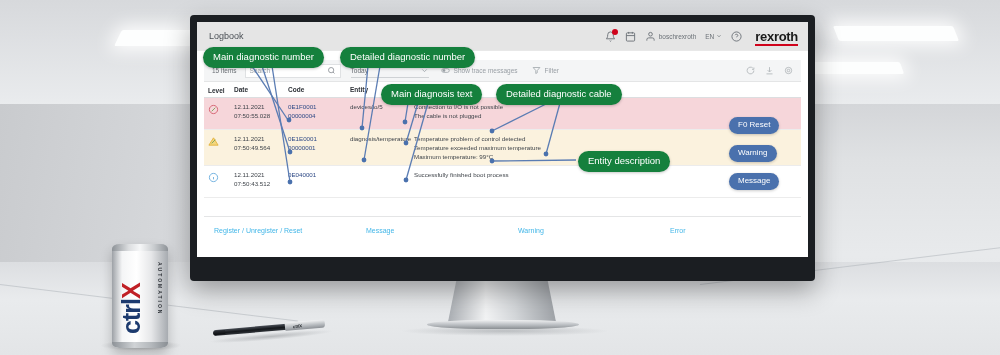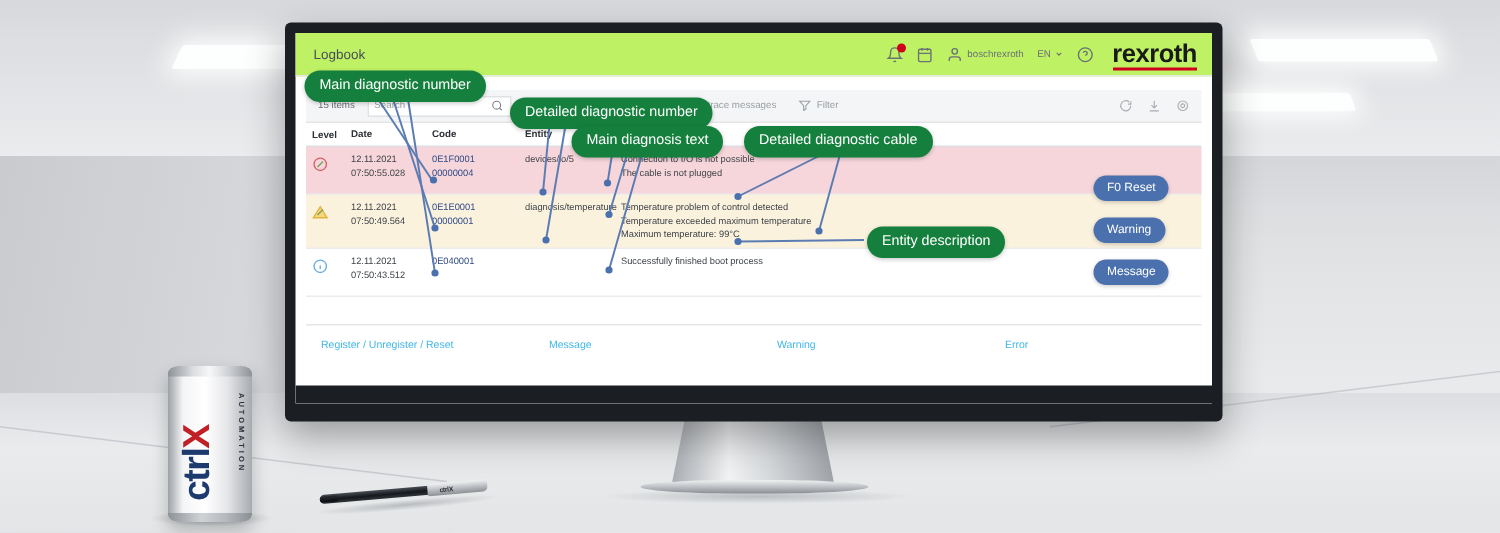--- a/index.html
+++ b/index.html
@@ -79,35 +79,35 @@
   }
   .mon-shadow {
     position: absolute; left: 400px; top: 326px; width: 210px; height: 10px;
     background: radial-gradient(ellipse at center, rgba(90,95,100,.30), rgba(0,0,0,0) 70%);
   }
 
   
   .app-head {
     height: 29px; display: flex; align-items: center;
     padding: 0 10px 0 12px; border-bottom: 1px solid #e8e8e8;
-    background: #bef264;
+    background: #e5e5e5;
   }
   .app-title { font-size: 9px; color: #4a4f55; }
   .head-right { margin-left: auto; display: flex; align-items: center; gap: 9px; }
   .hicon { width: 11px; height: 11px; color: #6b7177; position: relative; display:block; }
   .hicon svg { width: 11px; height: 11px; display: block; }
   .badge {
     position: absolute; right: -2px; top: -2px; width: 6px; height: 6px;
     background: #d0021b; border-radius: 50%;
   }
   .user-chip { display: flex; align-items: center; gap: 3px; }
   .user-name { font-size: 6.5px; color: #6b7177; }
   .lang { font-size: 6.5px; color: #6b7177; display: flex; align-items: center; gap: 2px; }
   .logo {
-    font-size: 17px; font-weight: 700; color: #1a1a1a; letter-spacing: -.3px;
+    font-size: 13px; font-weight: 700; color: #1a1a1a; letter-spacing: -.3px;
     margin-left: 4px;
   }
   .logo .r-under { border-bottom: 2px solid #d0021b; }
 
   
   .toolbar {
     height: 22px; display: flex; align-items: center; gap: 0;
     background: #f4f5f6; border-bottom: 1px solid #e4e5e6;
     padding: 0 8px; margin: 9px 7px 0 7px;
   }
@@ -519,21 +519,21 @@
     <circle cx="405" cy="122" r="2.4"></circle>
     <circle cx="406" cy="143" r="2.4"></circle>
     <circle cx="406" cy="180" r="2.4"></circle>
     <circle cx="492" cy="131" r="2.4"></circle>
     <circle cx="546" cy="154" r="2.4"></circle>
     <circle cx="492" cy="161" r="2.4"></circle>
   </g>
 </svg>
 
 <div class="callout" style="left:203px;top:47px;">Main diagnostic number</div>
-<div class="callout" style="left:340px;top:65px;">Detailed diagnostic number</div>
+<div class="callout" style="left:340px;top:47px;">Detailed diagnostic number</div>
 <div class="callout" style="left:381px;top:84px;">Main diagnosis text</div>
 <div class="callout" style="left:496px;top:84px;">Detailed diagnostic cable</div>
 <div class="callout" style="left:578px;top:151px;">Entity description</div>
 
 <div class="tag" style="left:729px;top:117px;">F0 Reset</div>
 <div class="tag" style="left:729px;top:145px;">Warning</div>
 <div class="tag" style="left:729px;top:173px;">Message</div>
 
 <div class="can-shadow"></div>
 <div id="can">

